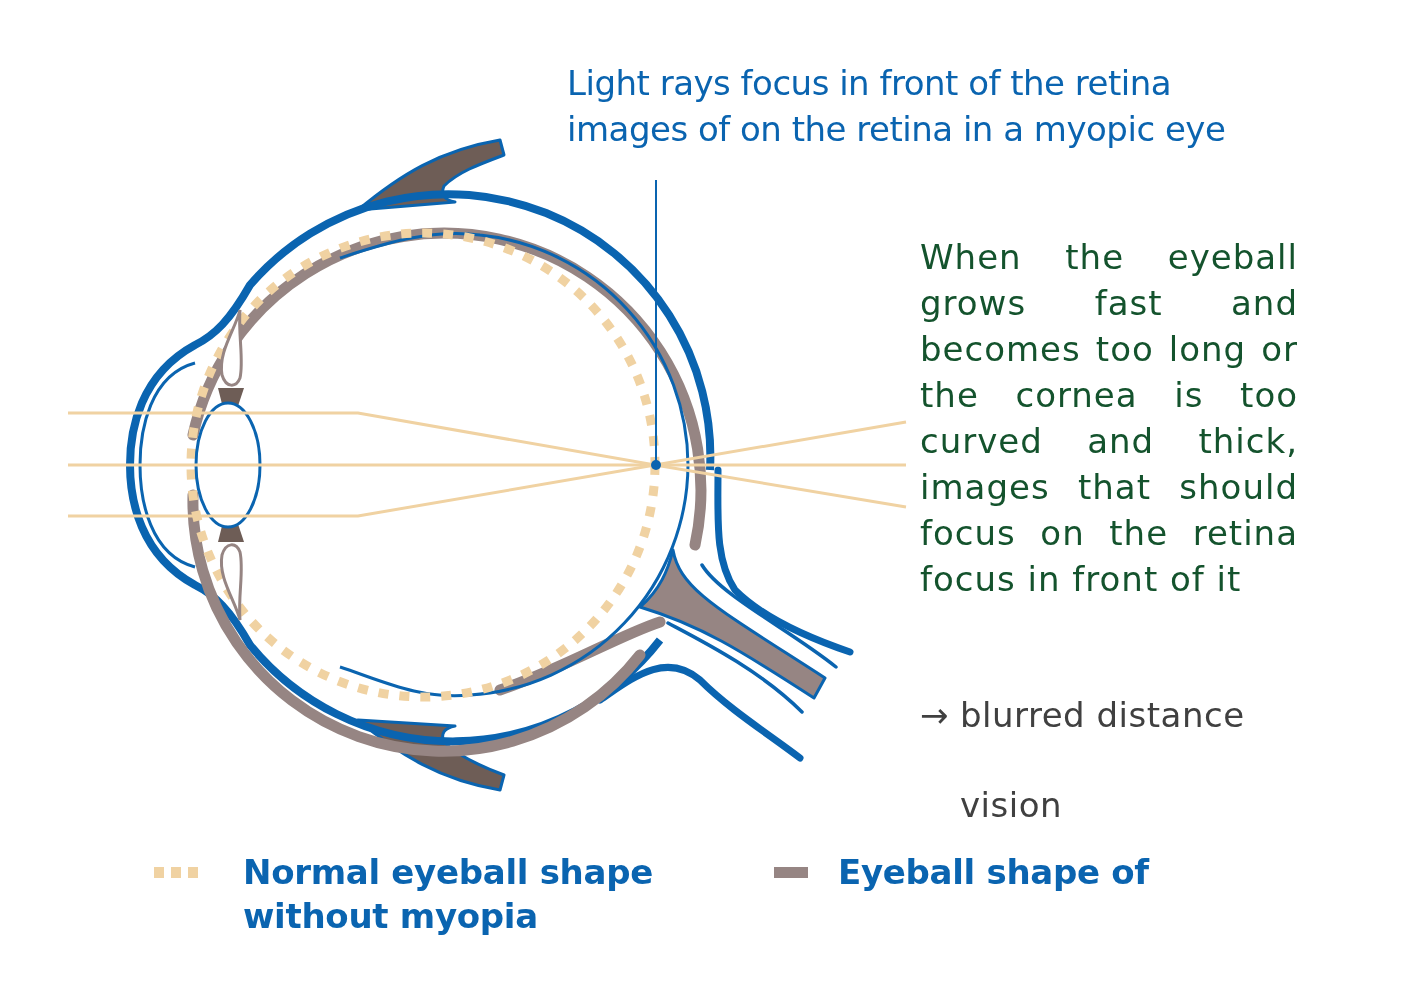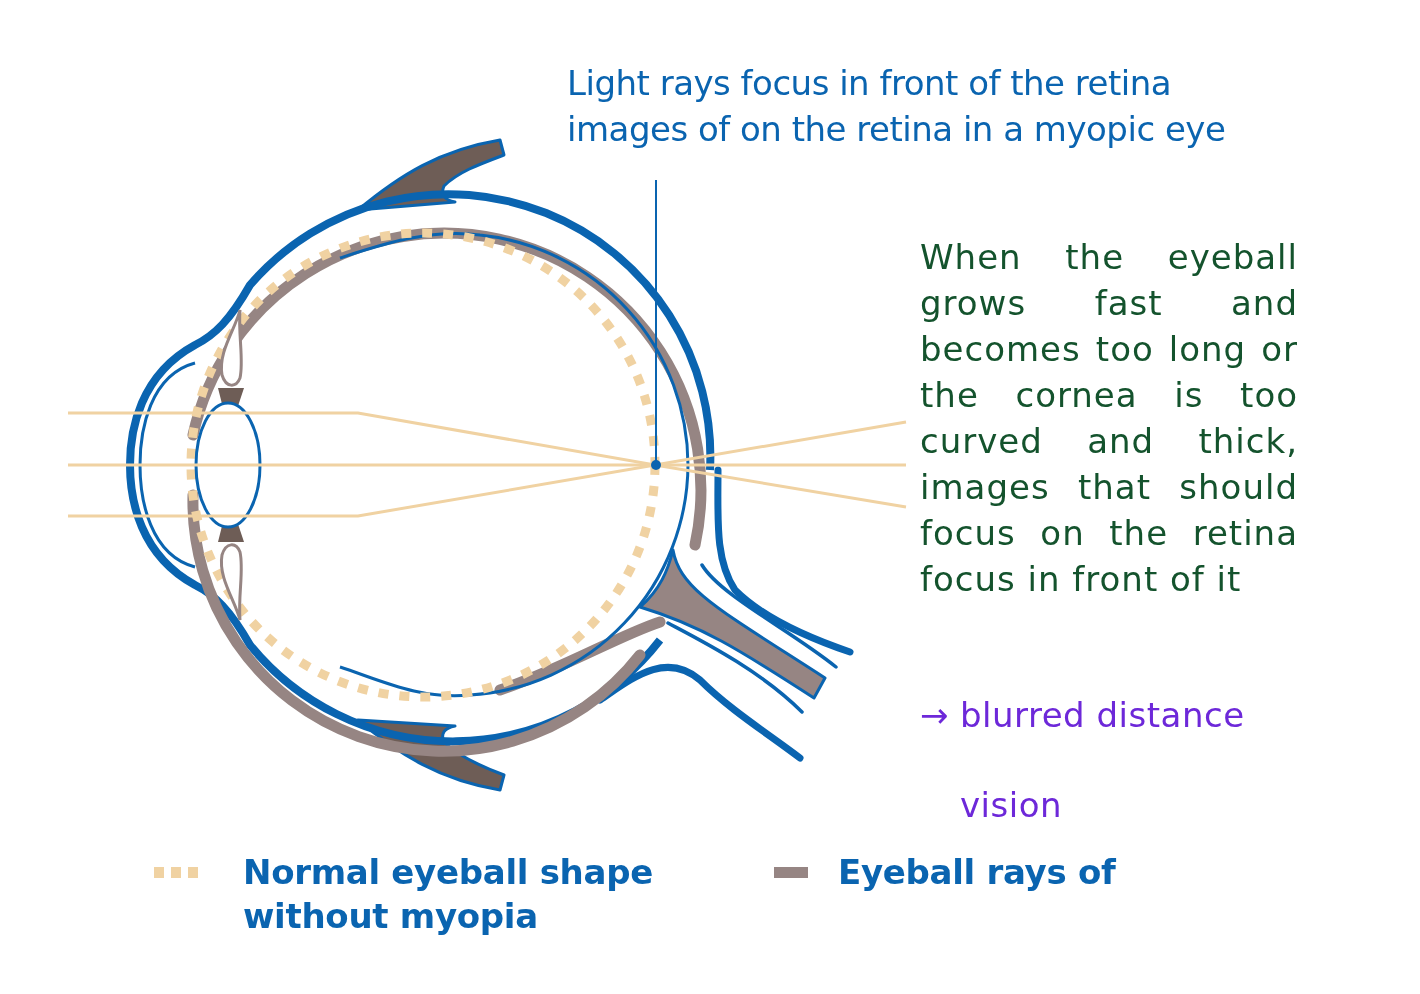--- a/index.html
+++ b/index.html
@@ -6,21 +6,21 @@
   body { width: 1420px; height: 994px; position: relative; overflow: hidden;
          font-family: "DejaVu Sans", "Liberation Sans", sans-serif; }
   .diagram { position: absolute; left: 0; top: 0; width: 1420px; height: 994px; }
   .title { position: absolute; left: 567px; top: 60px; width: 800px;
            color: #0a64b0; font-size: 34px; line-height: 46px; letter-spacing: -0.5px; }
   .title span { display: block; white-space: nowrap; }
   .desc { position: absolute; left: 920px; top: 234px; width: 378px;
           color: #14532d; font-size: 34px; line-height: 46px; text-align: justify;
           text-align-last: left; letter-spacing: 1px; }
   .result { position: absolute; left: 920px; top: 692px; width: 390px;
-            color: #6d28d9; font-size: 34px; line-height: 46px; letter-spacing: 0.5px; }
+            color: #404040; font-size: 34px; line-height: 46px; letter-spacing: 0.5px; }
   .result .arrow { display: inline-block; width: 40px; }
   .result .indent { display: block; padding-left: 40px; margin-top: 44px; }
   .legend-item { position: absolute; top: 850px; display: flex; align-items: flex-start; }
   .legend-item .label { color: #0a64b0; font-size: 34px; line-height: 44px; letter-spacing: -0.3px; font-weight: bold; }
   .legend-item .label span { display: block; white-space: nowrap; }
   .swatch-dots { display: flex; gap: 7px; margin-top: 17px; margin-right: 45px; }
   .swatch-dots i { display: block; width: 10px; height: 11px; background: #f0d2a2; }
   .swatch-bar { width: 34px; height: 11px; background: #968583; margin-top: 17px; margin-right: 30px; }
 </style>
 </head>
@@ -89,15 +89,15 @@
     </div>
   <div class="label">
     <span>Normal eyeball shape</span>
     <span>without myopia</span>
   </div>
 </div>
 
 <div class="legend-item" style="left:774px;">
   <div class="swatch-bar"></div>
   <div class="label">
-    <span>Eyeball rays of</span>
+    <span>Eyeball shape of</span>
   </div>
 </div>
 
 </body></html>

